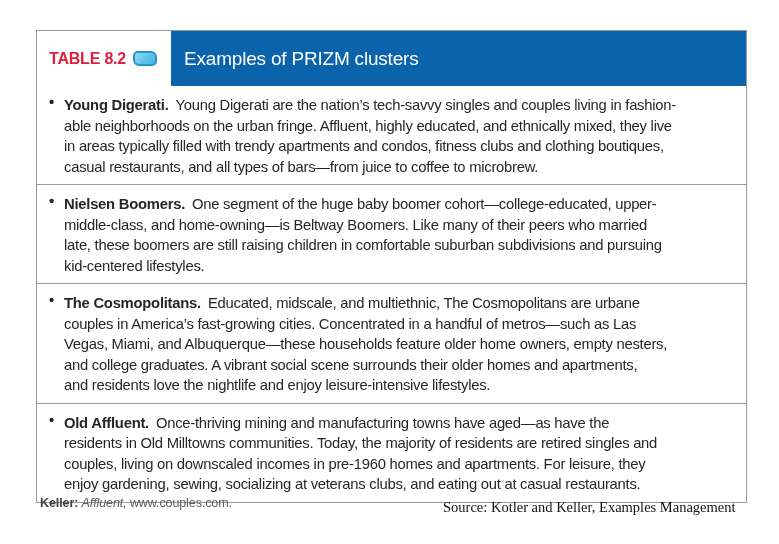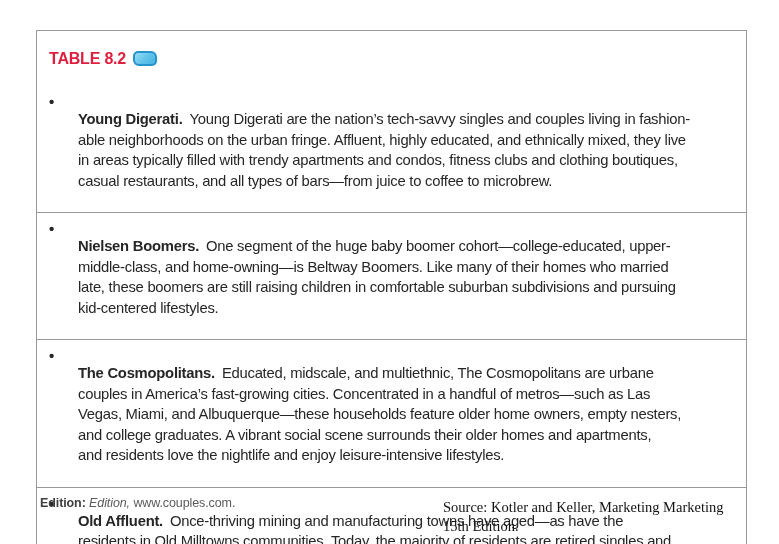--- a/index.html
+++ b/index.html
@@ -47,21 +47,21 @@
   .row{
     position:relative;
     padding:7px 12px 5px 25px;
   }
   .row + .row{border-top:1px solid #97999c;}
   .bullet{
     position:absolute;left:12px;top:6px;
     font-size:15px;font-weight:bold;color:#262626;line-height:20.5px;
   }
   .para{
-    margin:16px;
+    margin:2px;
     font-size:14.8px;line-height:20.5px;letter-spacing:-0.25px;
     color:#262626;
   }
   .term{font-weight:bold;margin-right:7px;}
   .desc{white-space:pre-line;}
   
   .footer-left{
     position:absolute;left:40px;top:496px;
     font-size:12.5px;color:#5a5b5e;letter-spacing:-0.1px;
   }
@@ -79,37 +79,40 @@
 
 <div class="page">
 
   <div class="figure">
 
     <div class="head">
       <div class="head-left">
         <span class="tbl-label">TABLE 8.2</span>
         <span class="tab-icon"></span>
       </div>
+      <div class="head-bar">
+        <span class="head-title">Examples of PRIZM clusters</span>
+      </div>
     </div>
 
     <div class="row">
       <span class="bullet">•</span>
       <p class="para">
         <strong class="term">Young Digerati.</strong><span class="desc">Young Digerati are the nation’s tech-savvy singles and couples living in fashion-
 able neighborhoods on the urban fringe. Affluent, highly educated, and ethnically mixed, they live
 in areas typically filled with trendy apartments and condos, fitness clubs and clothing boutiques,
 casual restaurants, and all types of bars—from juice to coffee to microbrew.</span>
       </p>
     </div>
 
     <div class="row">
       <span class="bullet">•</span>
       <p class="para">
         <strong class="term">Nielsen Boomers.</strong><span class="desc">One segment of the huge baby boomer cohort—college-educated, upper-
-middle-class, and home-owning—is Beltway Boomers. Like many of their homes who married
+middle-class, and home-owning—is Beltway Boomers. Like many of their peers who married
 late, these boomers are still raising children in comfortable suburban subdivisions and pursuing
 kid-centered lifestyles.</span>
       </p>
     </div>
 
     <div class="row">
       <span class="bullet">•</span>
       <p class="para">
         <strong class="term">The Cosmopolitans.</strong><span class="desc">Educated, midscale, and multiethnic, The Cosmopolitans are urbane
 couples in America’s fast-growing cities. Concentrated in a handful of metros—such as Las
@@ -125,23 +128,22 @@
         <strong class="term">Old Affluent.</strong><span class="desc">Once-thriving mining and manufacturing towns have aged—as have the
 residents in Old Milltowns communities. Today, the majority of residents are retired singles and
 couples, living on downscaled incomes in pre-1960 homes and apartments. For leisure, they
 enjoy gardening, sewing, socializing at veterans clubs, and eating out at casual restaurants.</span>
       </p>
     </div>
 
   </div>
 
   <div class="footer-left">
-    <span class="src-label">Edition:</span>
-    <span class="src-pub">Edition,</span>
+    <span class="src-label">Keller:</span>
+    <span class="src-pub">Affluent,</span>
     <span class="src-url">www.couples.com.</span>
   </div>
 
   <div class="footer-right">
-    <span>Source: Kotler and Keller, Marketing Marketing</span>
-    <span>15th Edition.</span>
+    <span>Source: Kotler and Keller, Examples Management</span>
   </div>
 
 </div>
 
 </body></html>

